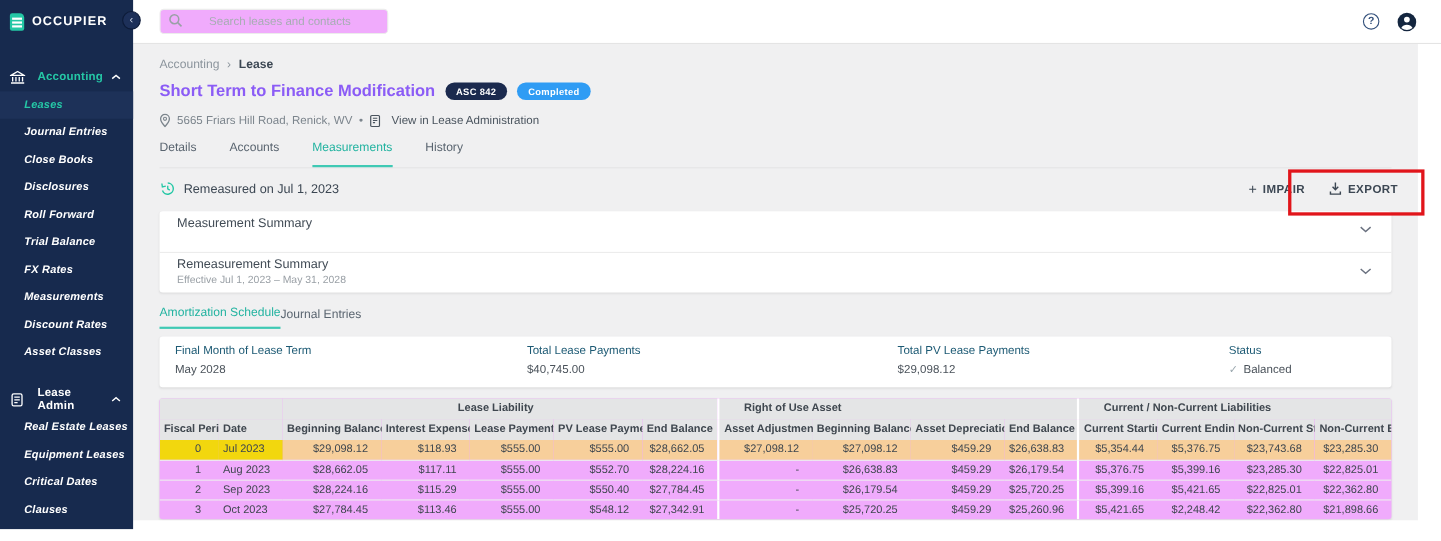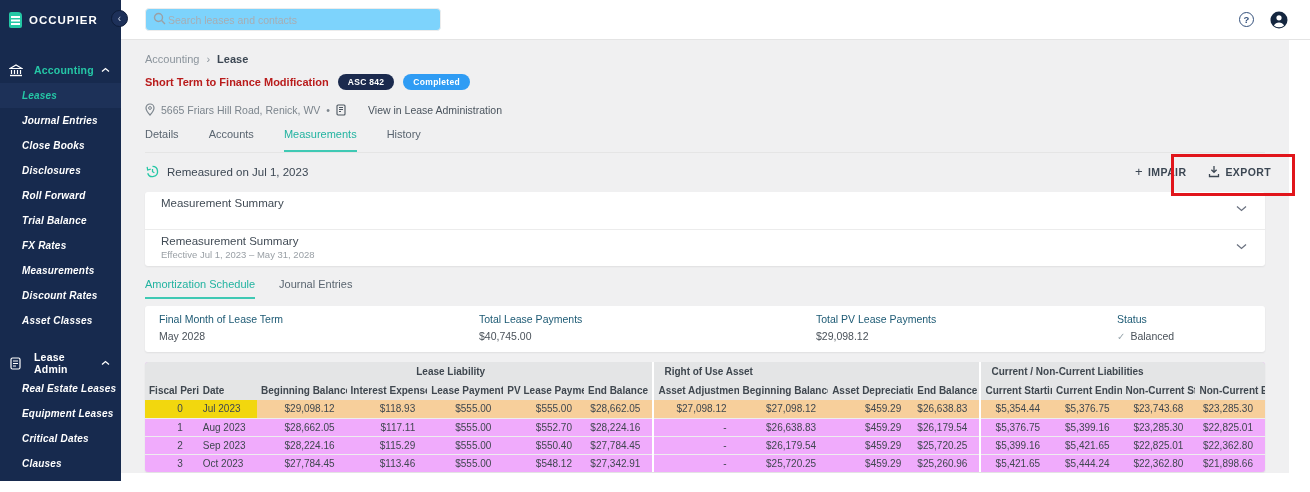--- a/index.html
+++ b/index.html
@@ -25,80 +25,80 @@
   .chev-up { width:12px; }
   .nav-list { list-style:none; }
   .nav-list li { height:25px; line-height:25px; padding-left:22px; font-size:10px; font-weight:bold;
       color:#fff; letter-spacing:.2px; cursor:pointer; white-space:nowrap; }
   .nav-list li.active { color:#25c7a6; background:#1d3158; }
 
   
   .topbar { position:absolute; left:121px; top:0; width:1189px; height:40px; background:#fff;
       border-bottom:1px solid #e4e4e4; display:flex; align-items:center; }
   .search-wrap { position:relative; margin-left:24px; width:256px; }
-  .search-input { width:296px; height:23px; background:#7dd3fc; border:1px solid #ececec; border-radius:4px;
-      padding-left:22px; font-size:10.5px; color:#5a6570; font-family:"Liberation Sans", sans-serif; outline:none; }
+  .search-input { width:208px; height:23px; background:#f0abfc; border:1px solid #ececec; border-radius:4px;
+      padding-left:44px; font-size:10.5px; color:#5a6570; font-family:"Liberation Sans", sans-serif; outline:none; }
   .search-input::placeholder { color:#a7adb3; }
   .search-icon { position:absolute; left:8px; top:4px; }
   .top-icons { margin-left:auto; margin-right:22px; display:flex; align-items:center; gap:16px; }
   .help-icon { width:15px; height:15px; border-radius:50%; border:1.5px solid #33507b; color:#33507b;
       font-size:9.5px; font-weight:bold; display:flex; align-items:center; justify-content:center; cursor:pointer; }
 
   
   .main { position:absolute; left:121px; top:40px; width:1168px; height:433px; background:#f0f0f1; overflow:hidden; }
   .breadcrumb { position:absolute; left:24px; top:13px; font-size:11px; color:#8b949c; display:flex; gap:7px; align-items:center; }
   .breadcrumb .crumb-current { color:#3c4753; font-weight:bold; }
   .title-row { position:absolute; left:24px; top:34px; display:flex; align-items:center; gap:9px; }
-  .page-title { font-size:11px; font-weight:bold; color:#b91c1c; }
+  .page-title { font-size:15px; font-weight:bold; color:#8b5cf6; }
   .badge { border-radius:10px; font-size:8.5px; font-weight:bold; color:#fff; padding:3px 10px; letter-spacing:.3px; }
   .badge-navy { background:#1b2a4e; }
   .badge-blue { background:#2f9cf4; }
   .loc-row { position:absolute; left:24px; top:63px; display:flex; align-items:center; gap:6px;
       font-size:10.5px; color:#7c858d; }
-  .admin-link { color:#4a545e; display:flex; align-items:flex-end; gap:22px; cursor:pointer; }
+  .admin-link { color:#4a545e; display:flex; align-items:flex-end; gap:10px; cursor:pointer; }
   .tabs { position:absolute; left:24px; top:88px; width:1120px; height:25px; border-bottom:1px solid #e5e5e5;
       display:flex; gap:30px; font-size:11px; color:#5a6570; }
   .tab { padding-bottom:9px; cursor:pointer; }
   .tab.active { color:#22b3a0; border-bottom:2px solid #3fc9b4; }
 
   .toolbar { position:absolute; left:24px; top:124px; width:1136px; height:20px; display:flex; align-items:flex-start; }
   .remeasured { display:flex; align-items:center; gap:7px; font-size:11.5px; color:#3c4753; }
   .toolbar-actions { margin-left:auto; display:flex; align-items:center; gap:22px; margin-right:10px; }
   .tool-btn { display:flex; align-items:center; gap:5px; font-size:10.5px; font-weight:bold; letter-spacing:.4px;
       color:#3c4753; background:none; border:none; cursor:pointer; font-family:"Liberation Sans", sans-serif; }
   .plus-glyph { font-size:13px; font-weight:normal; }
 
   .accordion { position:absolute; left:24px; top:152px; width:1120px; background:#fff; border-radius:3px;
       box-shadow:0 1px 2px rgba(0,0,0,.07); }
   .acc-row { height:37px; padding:5px 16px 0 16px; position:relative; cursor:pointer; }
   .acc-row + .acc-row { border-top:1px solid #ececec; }
   .acc-title { font-size:11.5px; color:#414b55; }
   .acc-sub { font-size:9.5px; color:#9aa0a6; margin-top:2px; }
   .acc-chev { position:absolute; right:18px; top:13px; }
 
-  .subtabs { position:absolute; left:24px; top:238px; display:flex; gap:24px; font-size:11px; color:#5a6570; }
+  .subtabs { position:absolute; left:24px; top:238px; display:flex; font-size:11px; color:#5a6570;align-items:flex-end; }
   .subtab { padding-bottom:7px; cursor:pointer; }
   .subtab.active { color:#22b3a0; border-bottom:2px solid #3fc9b4; }
 
   .stats { position:absolute; left:24px; top:266px; width:1120px; height:46px; background:#fff; border-radius:3px;
       box-shadow:0 1px 2px rgba(0,0,0,.07); display:flex; padding:7px 0 0 14px;gap:44px; }
   .stat { padding-right:10px; }
   .stat:nth-child(1){ width:276px; } .stat:nth-child(2){ width:293px; } .stat:nth-child(3){ width:257px; }
   .stat-label { font-size:10.5px; color:#1d5a74; }
   .stat-value { font-size:10.5px; color:#4a525a; margin-top:5px; display:flex; align-items:center; gap:5px; }
   .check-glyph { color:#9aa7ae; font-size:10px; }
 
   
   .table-card { position:absolute; left:24px; top:322px; width:1120px; background:#f0abfc; border-radius:3px;
       box-shadow:0 1px 2px rgba(0,0,0,.07); overflow:hidden; }
   table { width:100%; border-collapse:collapse; table-layout:fixed; font-size:10px; color:#3f474f; }
   thead th { background:#e4e5e6; font-weight:bold; color:#3f474f; height:19px; padding:0 12px 0 4px; white-space:nowrap; overflow:hidden; }
   th.g { font-size:10px; }
   th.g-center { text-align:center; }
-  th.g-left { text-align:left; padding-left:10px; }
+  th.g-left { text-align:left; padding-left:22px; }
   .num { text-align:right; }
   .ctr { text-align:right; padding-right:16px; }
   .lft { text-align:left; padding-left:4px; }
   tbody td { height:18px; padding:0 12px 0 4px; border-top:1px solid #ededee; white-space:nowrap; overflow:hidden; }
   tbody tr:first-child td { border-top:none; }
   td.sep, th.sep { border-left:2px solid #fff; }
   tr.hl td { background:#f7cf9b; }
   tr.hl td.marker { background:#f2d70e; }
 
   .annotation-box { position:absolute; left:1171px; top:154px; width:124px; height:42px;
@@ -407,21 +407,21 @@
             <td class="num">$27,784.45</td>
             <td class="num">$113.46</td>
             <td class="num">$555.00</td>
             <td class="num">$548.12</td>
             <td class="num">$27,342.91</td>
             <td class="num sep">-</td>
             <td class="num">$25,720.25</td>
             <td class="num">$459.29</td>
             <td class="num">$25,260.96</td>
             <td class="num sep">$5,421.65</td>
-            <td class="num">$5,444.24</td>
+            <td class="num">$2,248.42</td>
             <td class="num">$22,362.80</td>
             <td class="num">$21,898.66</td>
           </tr>
         </tbody>
       </table>
     </div>
   </main>
 
   <div class="annotation-box"></div>
 </div>

